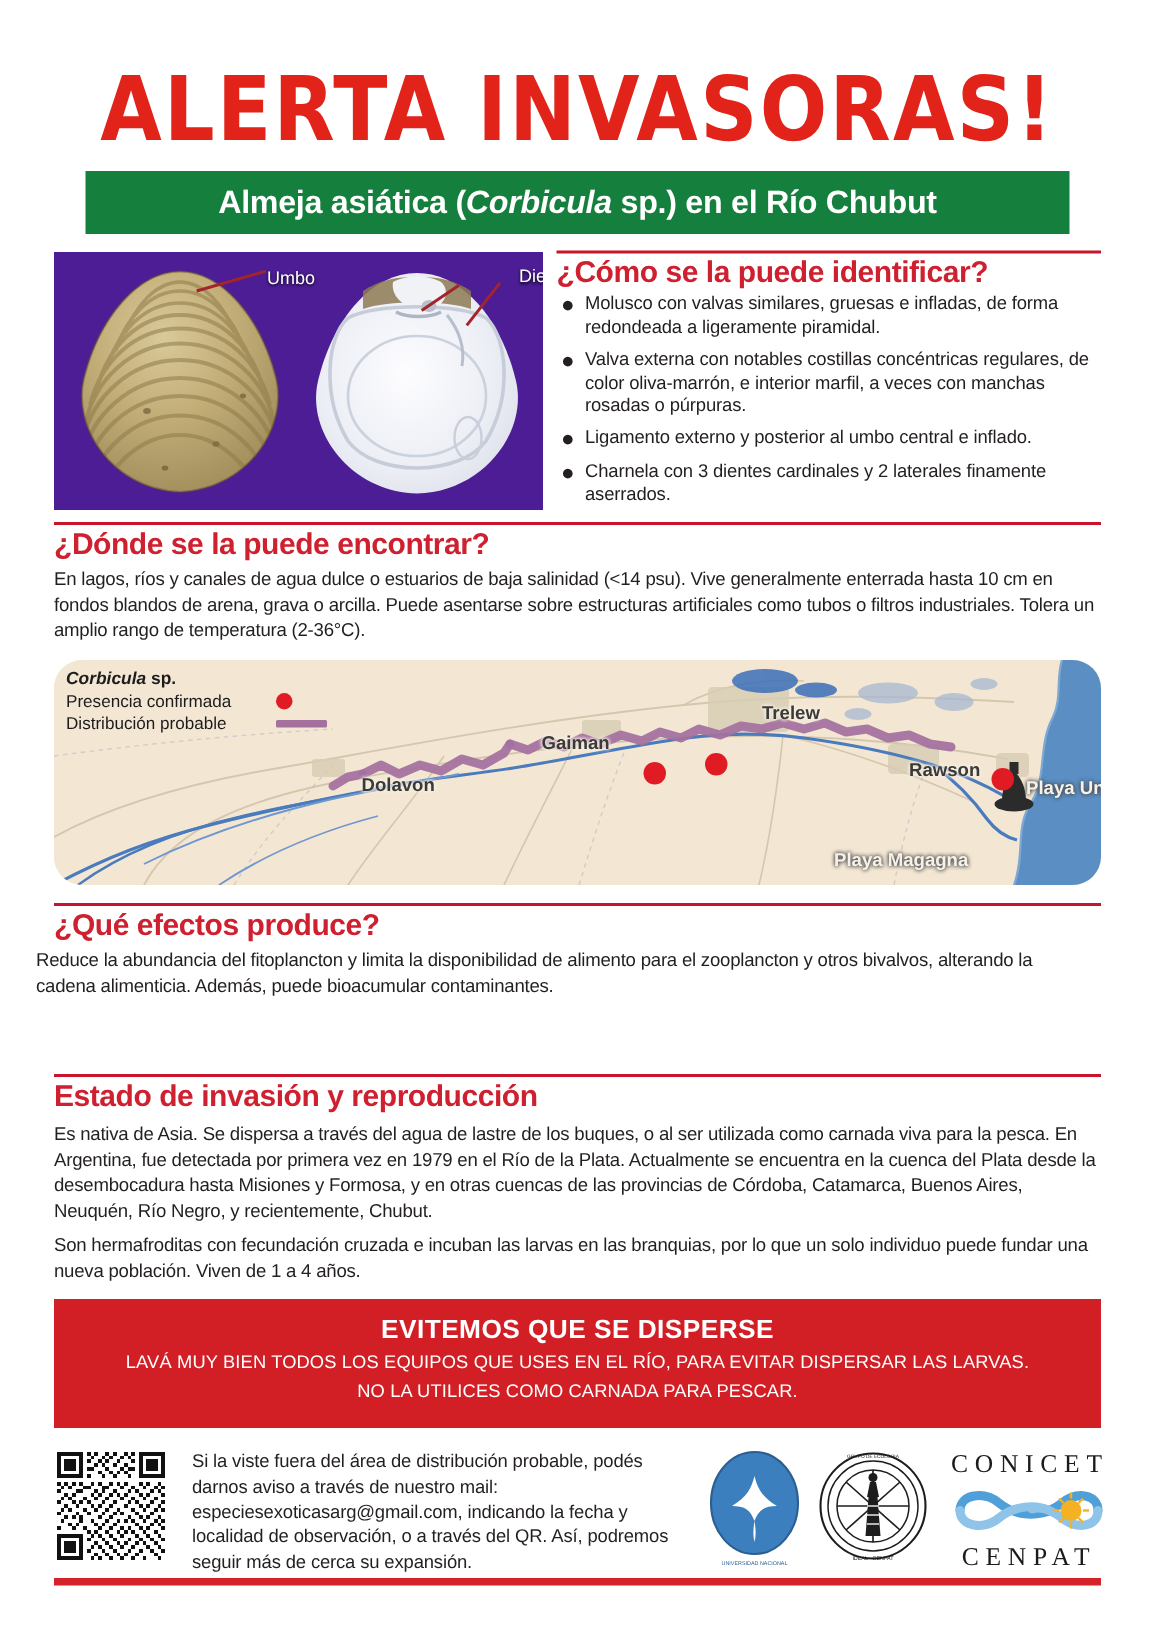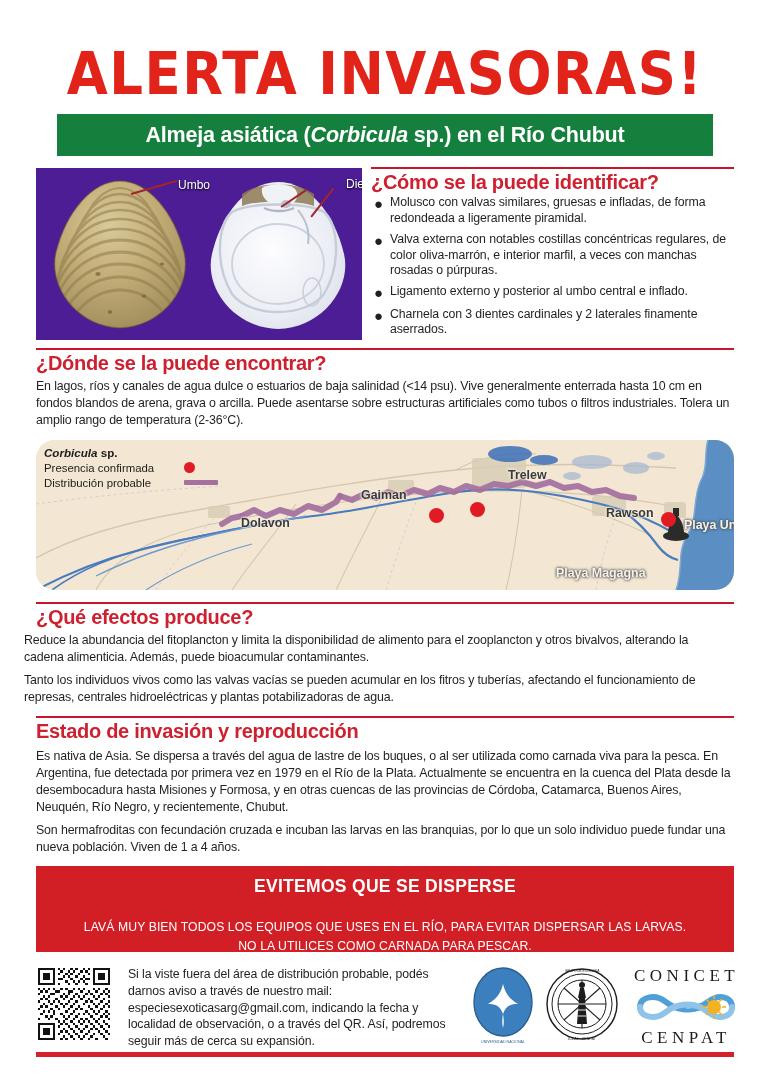--- a/index.html
+++ b/index.html
@@ -106,21 +106,21 @@
     white-space:nowrap;
   }
   .place.w{color:#f6f2ea;text-shadow:0 0 3px #4a4a4a,0 0 3px #4a4a4a;}
   .pt{position:absolute;width:15px;height:15px;border-radius:50%;background:#e01b24;}
 
   
   .cta{
     position:absolute;left:36px;top:866px;width:698px;height:86px;
     background:#d21f26;color:#ffffff;text-align:center;box-sizing:border-box;padding-top:10px;
   }
-  .cta h3{margin:0 0 23px 0;font-size:17.5px;font-weight:700;letter-spacing:0.3px;}
+  .cta h3{margin:0 0 4px 0;font-size:17.5px;font-weight:700;letter-spacing:0.3px;}
   .cta p{margin:0 0 5px 0;font-size:12.2px;letter-spacing:0.1px;font-weight:400;}
 
   
   .qr{position:absolute;left:38px;top:968px;width:72px;height:72px;}
   .footer-txt{
     position:absolute;left:128px;top:966px;width:330px;
     font-size:12.3px;line-height:1.365;color:#231f20;letter-spacing:-0.1px;
   }
   .logos{position:absolute;left:468px;top:962px;width:268px;height:86px;}
   .footer-rule{position:absolute;left:36px;top:1052px;width:698px;height:5px;background:#d4222a;}
@@ -318,21 +318,20 @@
 
     <div class="pt" style="left:393px;top:68px;"></div>
     <div class="pt" style="left:434px;top:62px;"></div>
     <div class="pt" style="left:625px;top:72px;"></div>
   </div>
 
   <div class="rule" style="left:36px;top:602px;width:698px;"></div>
   <div class="sec-head" style="left:36px;top:607px;font-size:20px;">¿Qué efectos produce?</div>
   <div class="body-txt" style="left:24px;top:632px;width:698px;">
     <p>Reduce la abundancia del fitoplancton y limita la disponibilidad de alimento para el zooplancton y otros bivalvos, alterando la cadena alimenticia. Además, puede bioacumular contaminantes.</p>
-    <p>Tanto los individuos vivos como las valvas vacías se pueden acumular en los fitros y tuberías, afectando el funcionamiento de represas, centrales hidroeléctricas y plantas potabilizadoras de agua.</p>
   </div>
 
   <div class="rule" style="left:36px;top:716px;width:698px;"></div>
   <div class="sec-head" style="left:36px;top:721px;font-size:20px;">Estado de invasión y reproducción</div>
   <div class="body-txt" style="left:36px;top:748px;width:698px;">
     <p>Es nativa de Asia. Se dispersa a través del agua de lastre de los buques, o al ser utilizada como carnada viva para la pesca. En Argentina, fue detectada por primera vez en 1979 en el Río de la Plata. Actualmente se encuentra en la cuenca del Plata desde la desembocadura hasta Misiones y Formosa, y en otras cuencas de las provincias de Córdoba, Catamarca, Buenos Aires, Neuquén, Río Negro, y recientemente, Chubut.</p>
     <p>Son hermafroditas con fecundación cruzada e incuban las larvas en las branquias, por lo que un solo individuo puede fundar una nueva población. Viven de 1 a 4 años.</p>
   </div>
 
   <div class="cta">

